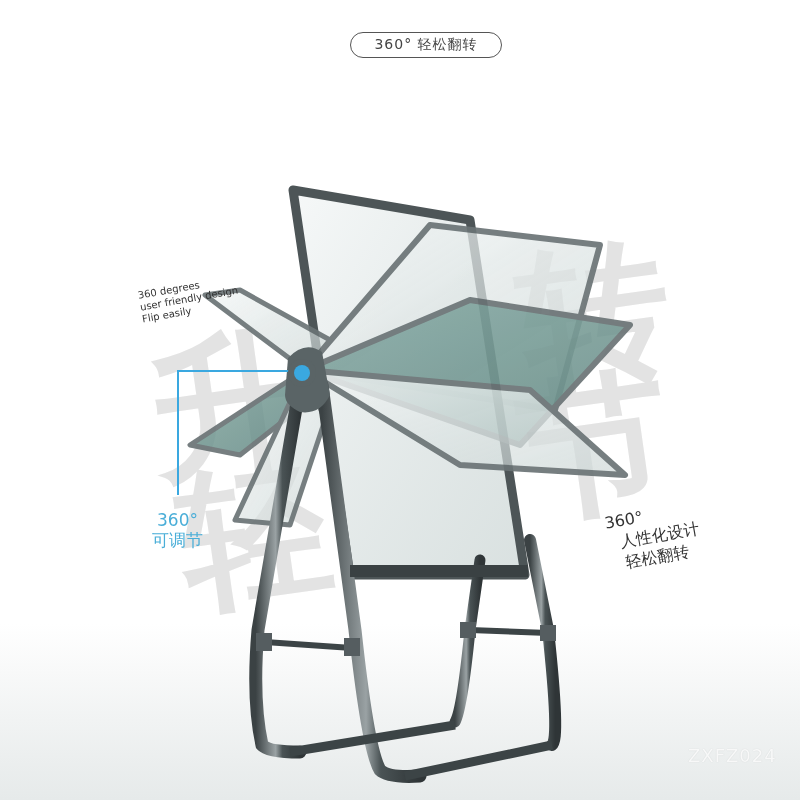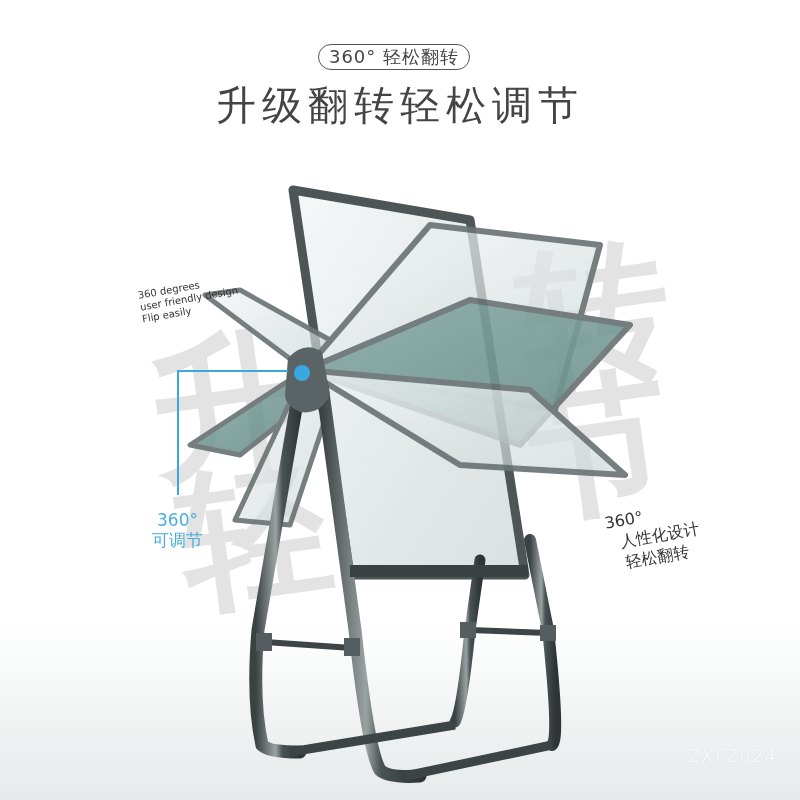--- a/index.html
+++ b/index.html
@@ -3,23 +3,23 @@
   <meta charset="utf-8">
   <style>
     * { margin: 0; padding: 0; box-sizing: border-box; }
     html, body { width: 800px; height: 800px; overflow: hidden; background: #ffffff; }
     body { position: relative; font-family: "DejaVu Sans", sans-serif; }
 
     .stage { position: absolute; left: 0; top: 0; width: 800px; height: 800px; overflow: hidden;
       background: linear-gradient(180deg, #ffffff 0%, #ffffff 78%, #f1f3f3 90%, #e6eaea 100%); }
 
     
-    .pill { position: absolute; left: 318px; top: 32px; width: 152px; height: 26px;
+    .pill { position: absolute; left: 350px; top: 32px; width: 152px; height: 26px;
       border: 1.5px solid #555; border-radius: 14px; display: flex; align-items: center;
-      justify-content: center; font-size: 18px; color: #444; letter-spacing: 1px; margin-top: 12px; }
+      justify-content: center; font-size: 14px; color: #444; letter-spacing: 1px; }
 
     .title { position: absolute; left: 0; width: 800px; top: 78px; text-align: center;
       font-size: 40px; letter-spacing: 6px; color: #444; font-weight: normal; }
     .subtitle { position: absolute; left: 0; width: 800px; top: 143px; text-align: center;
       font-size: 15px; letter-spacing: 1.5px; color: #555; padding-left: 30px; }
 
     
     .bgchar { position: absolute; font-size: 150px; color: #e3e3e3; font-weight: bold;
       line-height: 1; transform: rotate(-8deg); }
 
@@ -47,21 +47,20 @@
 <body>
 
 <div class="stage">
 
   <div class="bgchar" style="left:150px; top:330px;">升</div>
   <div class="bgchar" style="left:180px; top:460px;">轻</div>
   <div class="bgchar" style="left:520px; top:240px;">转</div>
   <div class="bgchar" style="left:520px; top:370px;">节</div>
 
   <div class="pill">360° 轻松翻转</div>
-  <h1 class="title">升级翻转轻松调节</h1>
 
   <svg class="art" width="800" height="800" viewBox="0 0 800 800">
     <defs>
       <linearGradient id="glass" x1="0" y1="0" x2="1" y2="1">
         <stop offset="0" stop-color="#f4f7f7" stop-opacity="0.85"></stop>
         <stop offset="1" stop-color="#c9d4d3" stop-opacity="0.7"></stop>
       </linearGradient>
       <linearGradient id="teal" x1="0" y1="0" x2="1" y2="1">
         <stop offset="0" stop-color="#7fa59f" stop-opacity="0.9"></stop>
         <stop offset="1" stop-color="#5d847e" stop-opacity="0.9"></stop>

